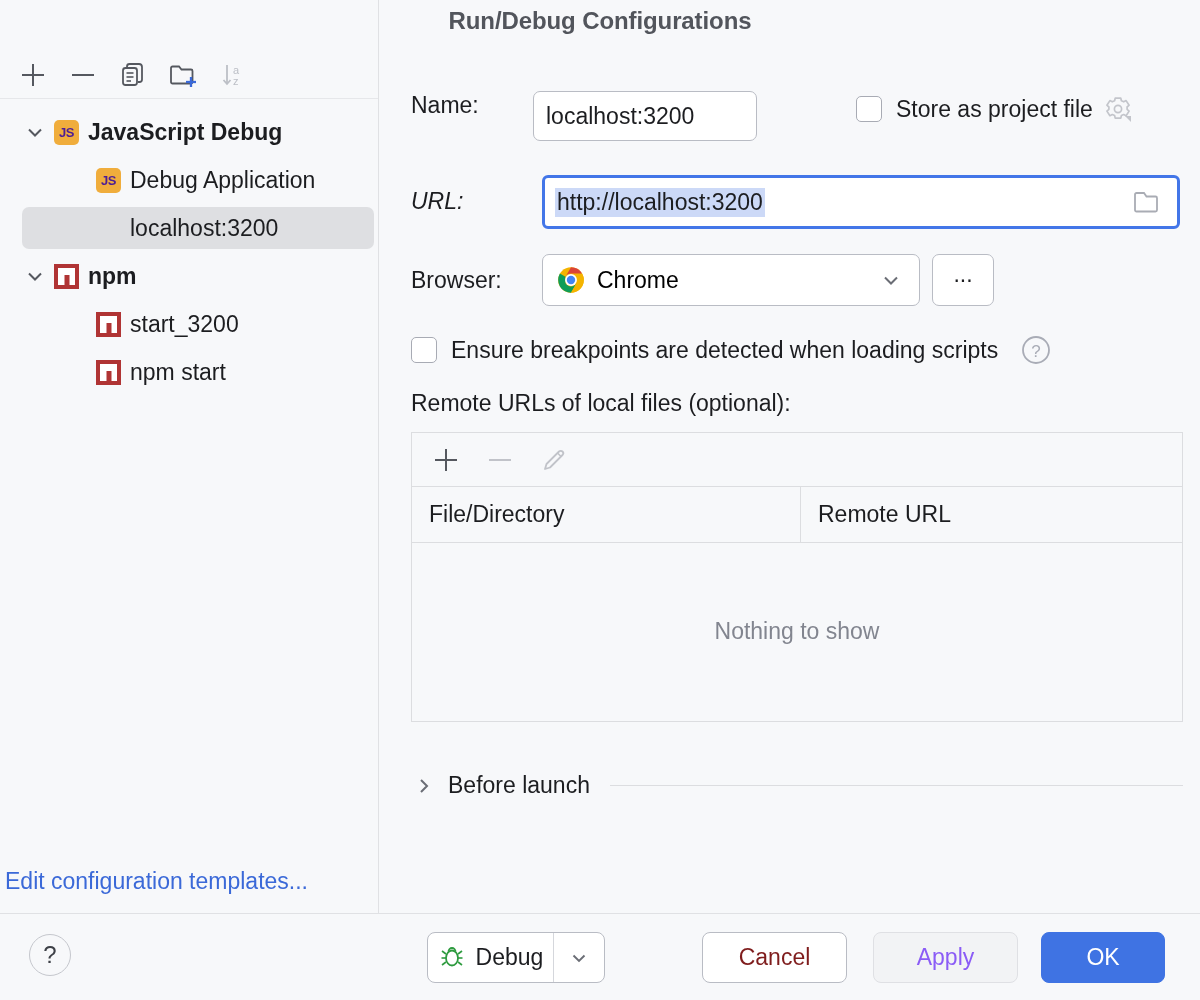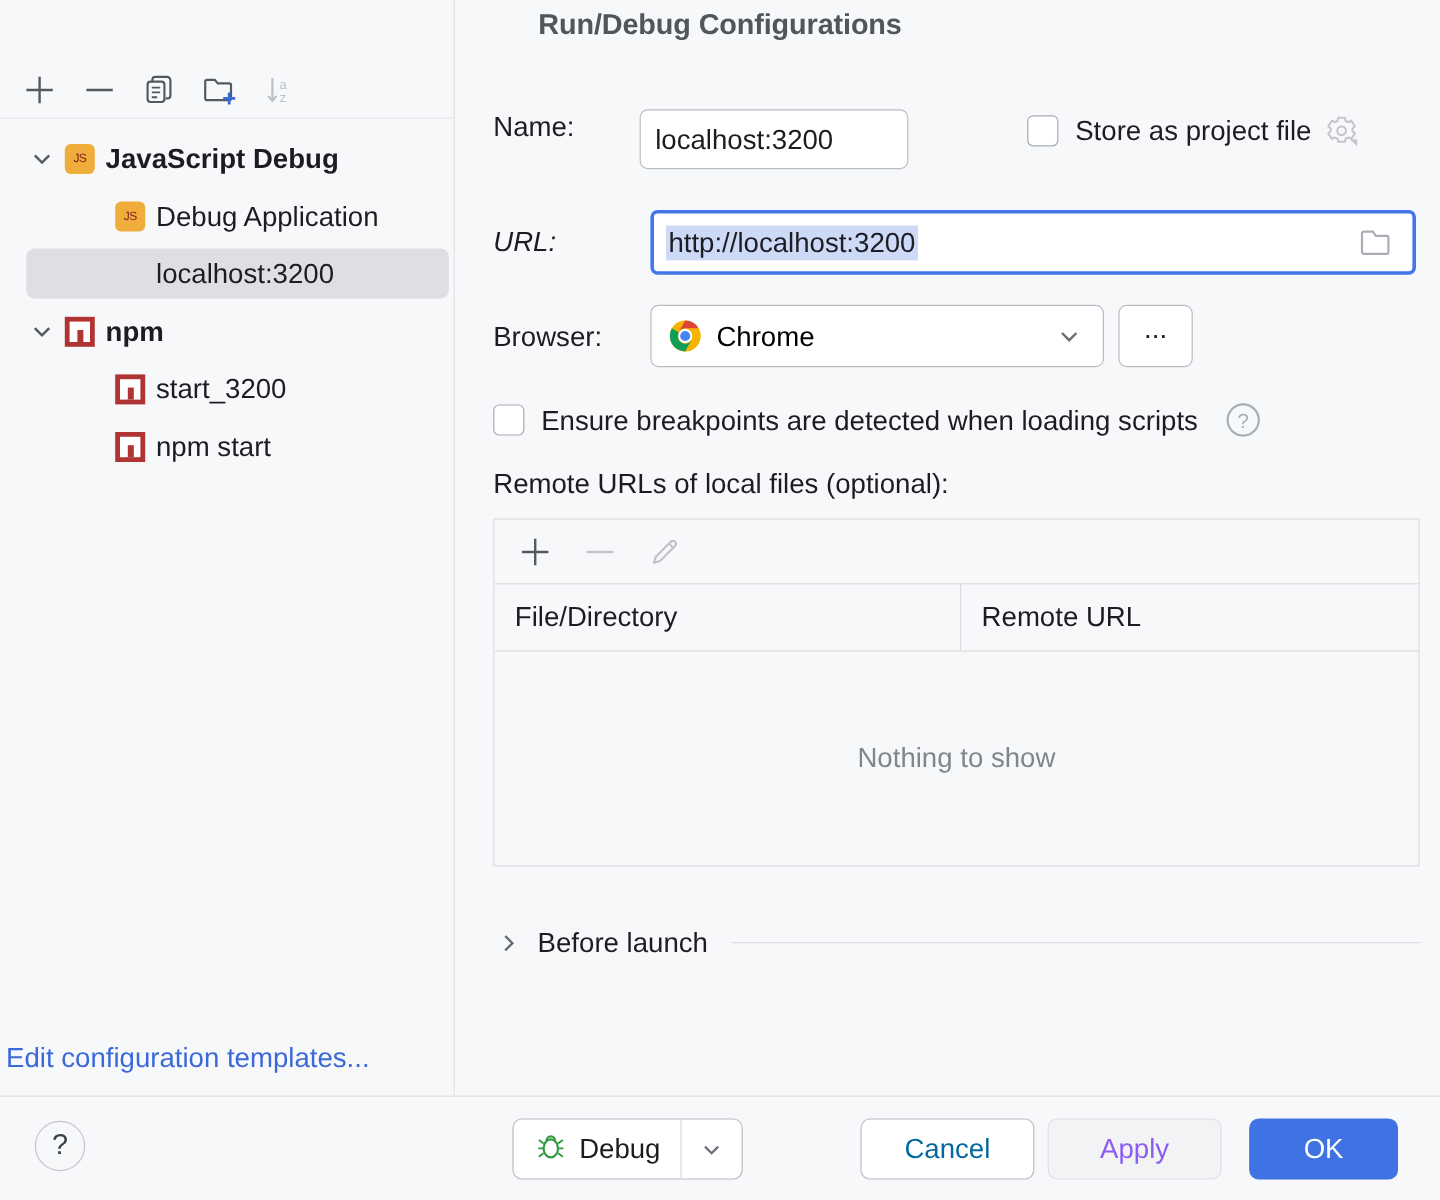--- a/index.html
+++ b/index.html
@@ -95,23 +95,23 @@
     top: 3px; bottom: 3px;
     background: #dedfe2;
     border-radius: 7px;
   }
   .tree-row .label, .tree-row .chev, .tree-row .badge { position: relative; z-index: 1; }
 
   .badge-js {
     width: 25px; height: 25px;
     background: #f0ad3c;
     border-radius: 5px;
-    color: #7f1d1d;
-    font-size: 10px;
-    font-weight: normal;
+    color: #4c1d95;
+    font-size: 13px;
+    font-weight: bold;
     display: flex; align-items: center; justify-content: center;
     margin-right: 9px;
     flex: 0 0 25px;
     letter-spacing: -0.5px;
   }
   .badge-npm {
     width: 25px; height: 25px;
     border: 4px solid #b03434;
     background: #ffffff;
     display: flex; align-items: flex-end; justify-content: center;
@@ -335,21 +335,21 @@
     display: flex; align-items: center; justify-content: center;
     font-size: 24px;
     color: #3d4047;
     cursor: pointer;
     font-family: "Liberation Sans", sans-serif;
   }
 
   .debug-btn {
     position: absolute;
     left: 427px; top: 18px;
-    width: 192px; height: 51px;
+    width: 178px; height: 51px;
     background: #ffffff;
     border: 1px solid #b9bcc4;
     border-radius: 8px;
     display: flex;
     align-items: center;
     cursor: pointer;
   }
   .debug-main {
     flex: 1;
     display: flex;
@@ -370,24 +370,24 @@
     position: absolute;
     top: 18px;
     height: 51px;
     border-radius: 8px;
     font-size: 23px;
     display: flex; align-items: center; justify-content: center;
     cursor: pointer;
     font-family: "Liberation Sans", sans-serif;
   }
   .btn-cancel {
-    left: 717px; width: 145px;
+    left: 702px; width: 145px;
     background: #ffffff;
     border: 1px solid #b9bcc4;
-    color: #0369a1;
+    color: #7f1d1d;
   }
   .btn-apply {
     left: 873px; width: 145px;
     background: #f2f3f5;
     border: 1px solid #dfe0e4;
     color: #8b5cf6;
     cursor: default;
   }
   .btn-ok {
     left: 1041px; width: 124px;

